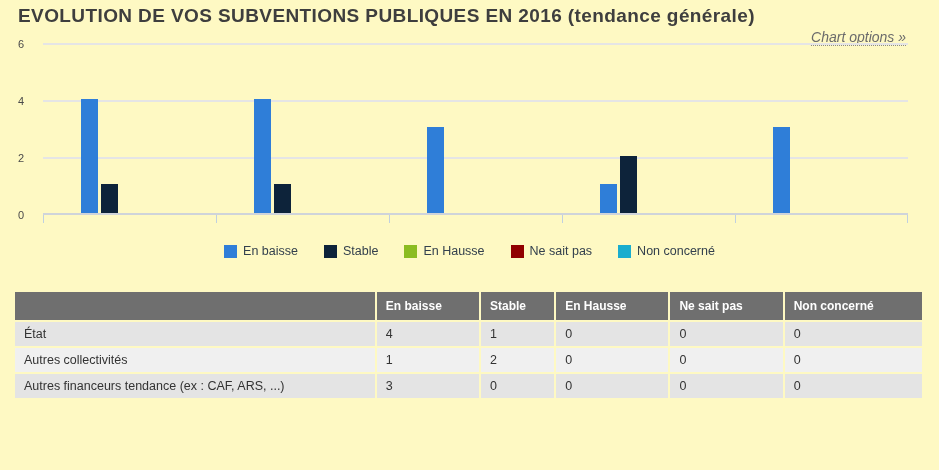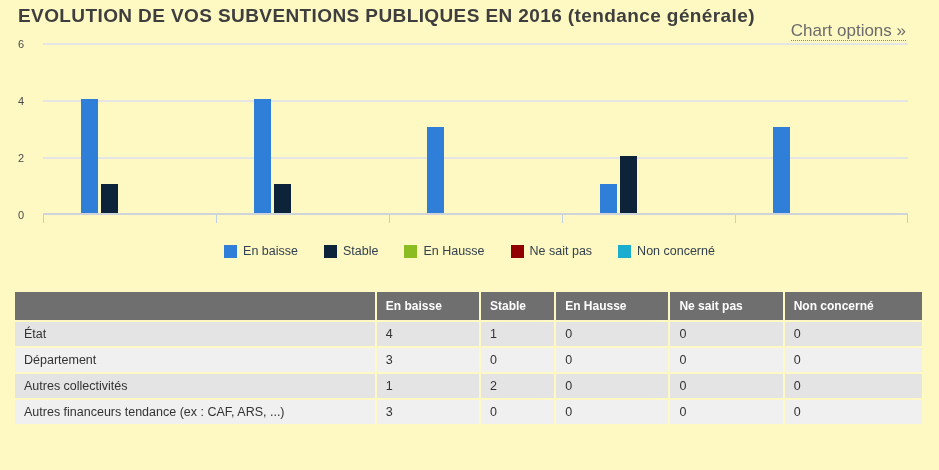--- a/index.html
+++ b/index.html
@@ -1,21 +1,21 @@
 <!DOCTYPE html>
 <html><head>
 <meta charset="utf-8">
 <style>
   * { margin:0; padding:0; box-sizing:border-box; }
   body { background:#fff; font-family:"Liberation Sans", sans-serif; }
   .page { position:relative; width:939px; height:470px; background:#fef9c3; overflow:hidden; }
 
   .title { position:absolute; left:18px; top:5px; font-size:19px; font-weight:bold;
            color:#3e3e3e; letter-spacing:0.4px; white-space:nowrap; }
-  .chart-options { position:absolute; top:21px; right:33px; font-size:17px; }
+  .chart-options { position:absolute; top:29px; right:33px; font-size:14px;font-style:italic; }
   .chart-options a { color:#6b6b6b; text-decoration:none; border-bottom:1px dotted #8a8a8a; cursor:pointer; }
 
   .ylabels { position:absolute; left:0; top:44px; width:26px; height:171px; }
   .ylabel { position:absolute; right:2px; width:24px; text-align:right;
             font-size:11px; color:#4a4a4a; line-height:14px; }
 
   .plot { position:absolute; left:43px; top:44px; width:865px; height:171px;
           border-bottom:2px solid #cfd4da; }
   .gridline { position:absolute; left:0; width:100%; height:2px; background:#e5e5e5; }
   .tick { position:absolute; bottom:-10px; width:1px; height:8px; background:#c0d0e0; }
@@ -119,28 +119,20 @@
     <tbody id="table-body">
         <tr>
           <th>État</th>
           <td>4</td>
           <td>1</td>
           <td>0</td>
           <td>0</td>
           <td>0</td>
         </tr>
         <tr>
-          <th>Département</th>
-          <td>3</td>
-          <td>0</td>
-          <td>0</td>
-          <td>0</td>
-          <td>0</td>
-        </tr>
-        <tr>
           <th>Autres collectivités</th>
           <td>1</td>
           <td>2</td>
           <td>0</td>
           <td>0</td>
           <td>0</td>
         </tr>
         <tr>
           <th>Autres financeurs tendance (ex : CAF, ARS, ...)</th>
           <td>3</td>

